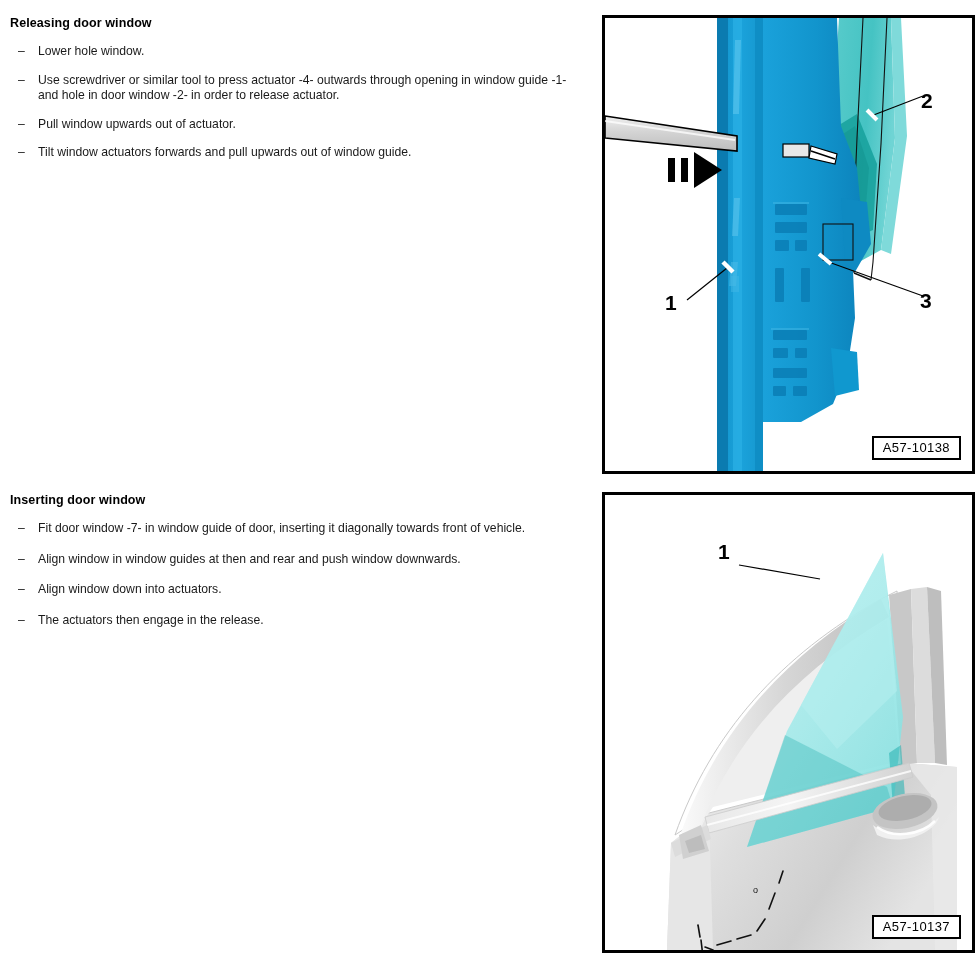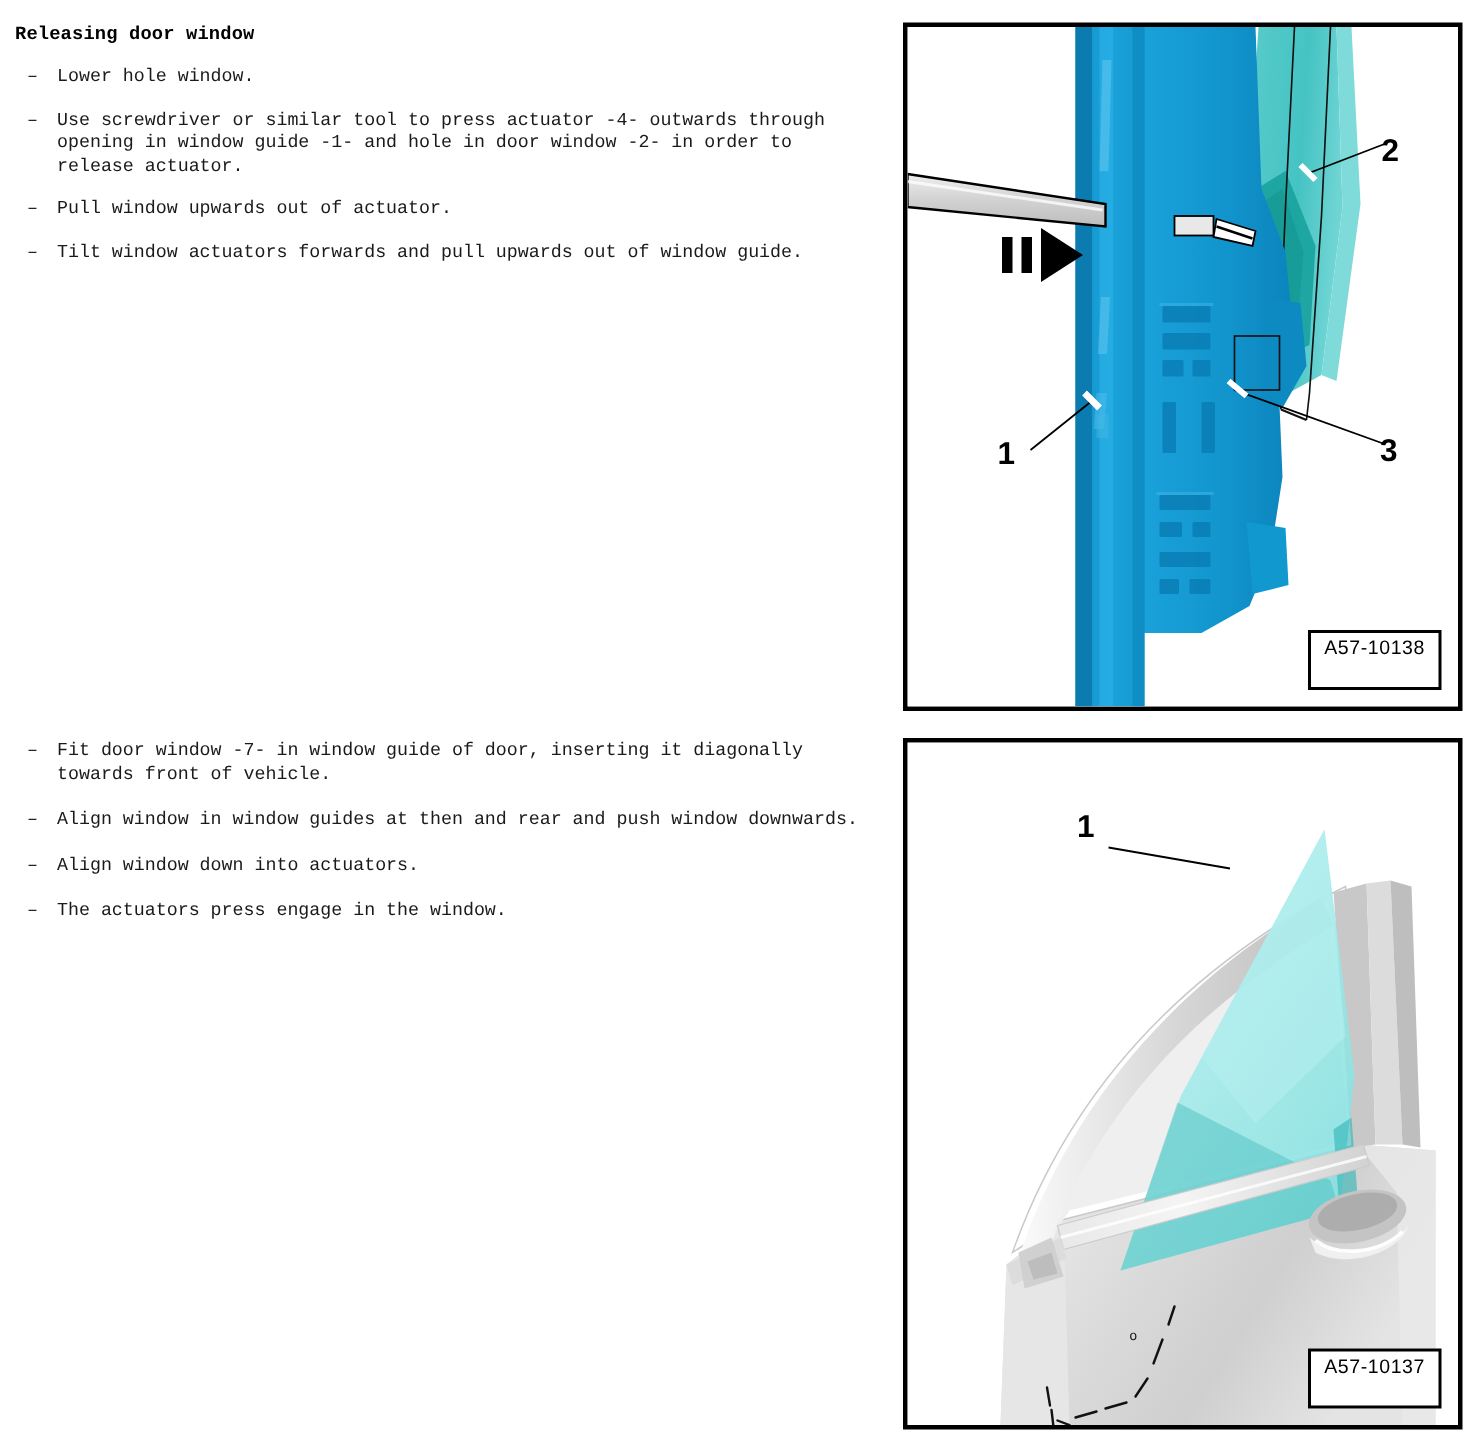--- a/index.html
+++ b/index.html
@@ -18,21 +18,20 @@
     overflow: hidden;
   }
 
   
   .text-col {
     position: absolute;
     left: 0;
     top: 0;
     width: 590px;
     height: 849px;
-    font-family: Liberation Mono, monospace;
   }
 
   .proc-block { position: absolute; left: 10px; width: 570px; }
   .proc-block.first  { top: 16px; }
   .proc-block.second { top: 493px; }
 
   .proc-title {
     font-size: 12.5px;
     font-weight: bold;
     color: #000;
@@ -75,21 +74,21 @@
   #figure-2 { left: 602px; top: 492px; width: 373px; height: 461px; }
 
   .fig-svg { display: block; width: 100%; height: 100%; }
 
   .fig-id {
     position: absolute;
     right: 11px;
     bottom: 11px;
     border: 2px solid #000;
     background: #fff;
-    padding: 2px 9px 19px 9px;
+    padding: 2px 9px 3px 9px;
     font-size: 13px;
     line-height: 15px;
     letter-spacing: .4px;
     color: #000;
     font-family: "Liberation Sans", sans-serif;
   }
 
   .callout {
     position: absolute;
     font-size: 21px;
@@ -120,36 +119,37 @@
         <span class="step-text">Pull window upwards out of actuator.</span>
       </li>
       <li class="step">
         <span class="dash">–</span>
         <span class="step-text">Tilt window actuators forwards and pull upwards out of window guide.</span>
       </li>
     </ul>
   </div>
 
   <div class="proc-block second">
+    <h2 class="proc-title">Inserting door window</h2>
     <ul class="step-list">
       <li class="step">
         <span class="dash">–</span>
         <span class="step-text">Fit door window -7- in window guide of door, inserting it diagonally towards front of vehicle.</span>
       </li>
       <li class="step">
         <span class="dash">–</span>
         <span class="step-text">Align window in window guides at then and rear and push window downwards.</span>
       </li>
       <li class="step">
         <span class="dash">–</span>
         <span class="step-text">Align window down into actuators.</span>
       </li>
       <li class="step">
         <span class="dash">–</span>
-        <span class="step-text">The actuators press engage in the window.</span>
+        <span class="step-text">The actuators then engage in the release.</span>
       </li>
     </ul>
   </div>
 
 </div>
 
 <div class="figure-panel" id="figure-1">
   <svg class="fig-svg" viewBox="0 0 367 453" preserveAspectRatio="none">
     <defs>
       <linearGradient id="g1guide" x1="0" y1="0" x2="1" y2="0">

